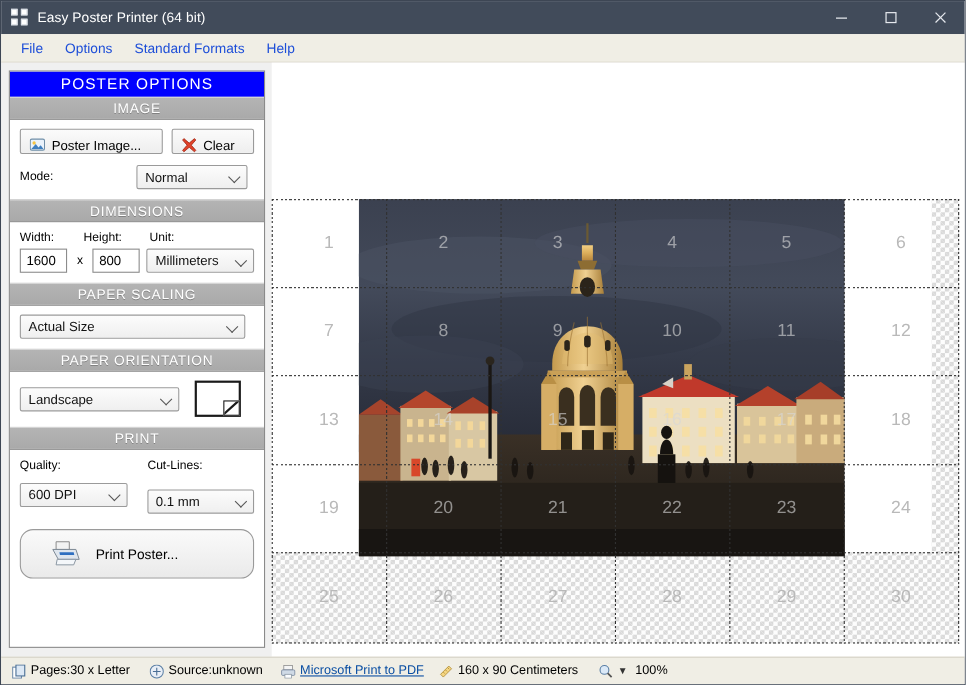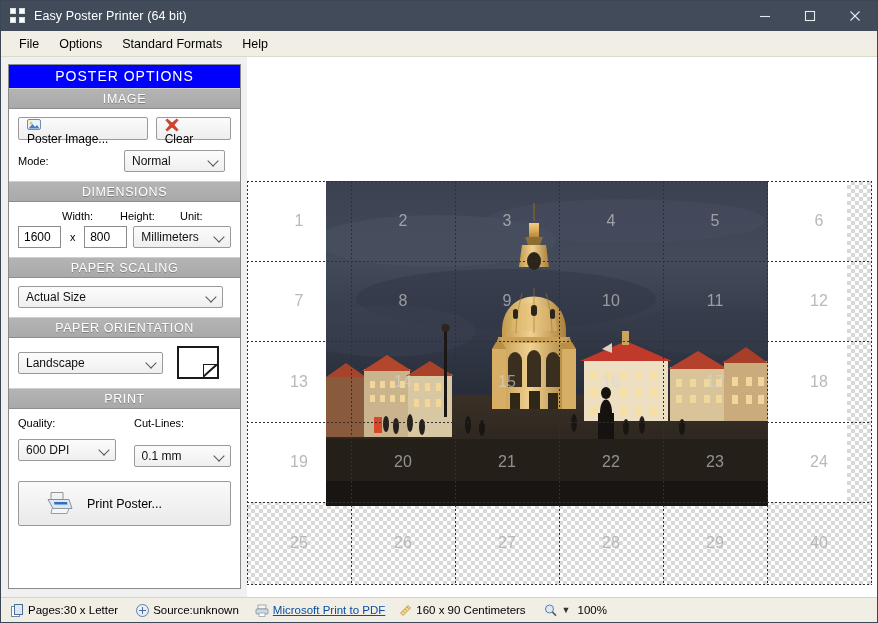--- a/index.html
+++ b/index.html
@@ -55,21 +55,21 @@
   
   #menubar {
     position: absolute; left: 0; top: 30px;
     width: 876px; height: 26px;
     background: #f0eee5;
     border-bottom: 1px solid #dcd9cd;
     display: flex; align-items: center;
     padding-left: 8px;
   }
   .menu-item {
-    font-size: 12.5px; color: #000000;
+    font-size: 12.5px; color: #1d4ed8;
     padding: 3px 10px; white-space: nowrap;
   }
 
   
   #body {
     position: absolute; left: 0; top: 56px;
     width: 876px; height: 540px;
     background: #f0f0f0;
   }
 
@@ -103,24 +103,23 @@
   .sec-body { padding: 8px 9px 9px 9px; }
 
   .row { display: flex; align-items: center; }
 
   .btn {
     background: linear-gradient(#fbfbfb, #eeeeee);
     border: 1px solid #9a9a9a;
     border-radius: 2px;
     font-size: 12px; color: #000;
     height: 23px;
-    display: flex; align-items: flex-start;
+    display: flex; align-items: flex-end;
     padding: 0 8px;
     white-space: nowrap;
-    flex-direction: column;
   }
   .btn .ico { margin-right: 6px; display:flex; flex:none; }
 
   .lbl { font-size: 11px; color: #000; }
 
   .select {
     position: relative;
     background: linear-gradient(#fcfcfc, #efefef);
     border: 1px solid #9a9a9a;
     border-radius: 2px;
@@ -174,21 +173,21 @@
     background: #1a1a1a;
     transform: rotate(-42deg);
     transform-origin: left bottom;
   }
 
   #print-btn {
     margin-top: 14px;
     height: 45px;
     background: linear-gradient(#fafafa, #eaeaea);
     border: 1px solid #9a9a9a;
-    border-radius: 2px;
+    border-radius: 12px;
     display: flex; align-items: center; justify-content: center;
     position: relative;
     font-size: 12.5px;
   }
   #print-btn .printer-ico {
     position: absolute; left: 26px; top: 50%;
     transform: translateY(-50%);
   }
 
   
@@ -331,21 +330,21 @@
           <div class="select" style="width:101px;">
             <span>Normal</span>
             <span class="chev"></span>
           </div>
         </div>
       </div>
 
       <div class="sec-title sec-gray">DIMENSIONS</div>
       <div class="sec-body">
         <div class="row" style="gap:0;">
-          <div class="lbl" style="width:58px;margin-left:44px;">Width:</div>
+          <div class="lbl" style="width:58px;">Width:</div>
           <div class="lbl" style="width:60px;">Height:</div>
           <div class="lbl">Unit:</div>
         </div>
         <div class="row" style="margin-top:4px;">
           <div class="txt" style="width:45px;">1600</div>
           <div class="lbl" style="width:24px;text-align:center;font-size:11px;">x</div>
           <div class="txt" style="width:45px;">800</div>
           <div class="select" style="width:101px;margin-left:6px;">
             <span>Millimeters</span>
             <span class="chev"></span>
@@ -696,21 +695,21 @@
         <div class="pagecell" style="left:208px; top:321px; width:104px; height:82px;">
             <span class="pagenum">27</span>
           </div>
         <div class="pagecell" style="left:312px; top:321px; width:104px; height:82px;">
             <span class="pagenum">28</span>
           </div>
         <div class="pagecell" style="left:416px; top:321px; width:104px; height:82px;">
             <span class="pagenum">29</span>
           </div>
         <div class="pagecell" style="left:520px; top:321px; width:104px; height:82px;">
-            <span class="pagenum">40</span>
+            <span class="pagenum">30</span>
           </div>
 
       </div>
     </div>
   </div>
 
   <div id="statusbar">
     <div class="status-seg" style="margin-left:10px;">
       <span class="sico">
         <svg width="13" height="13" viewBox="0 0 13 13">

